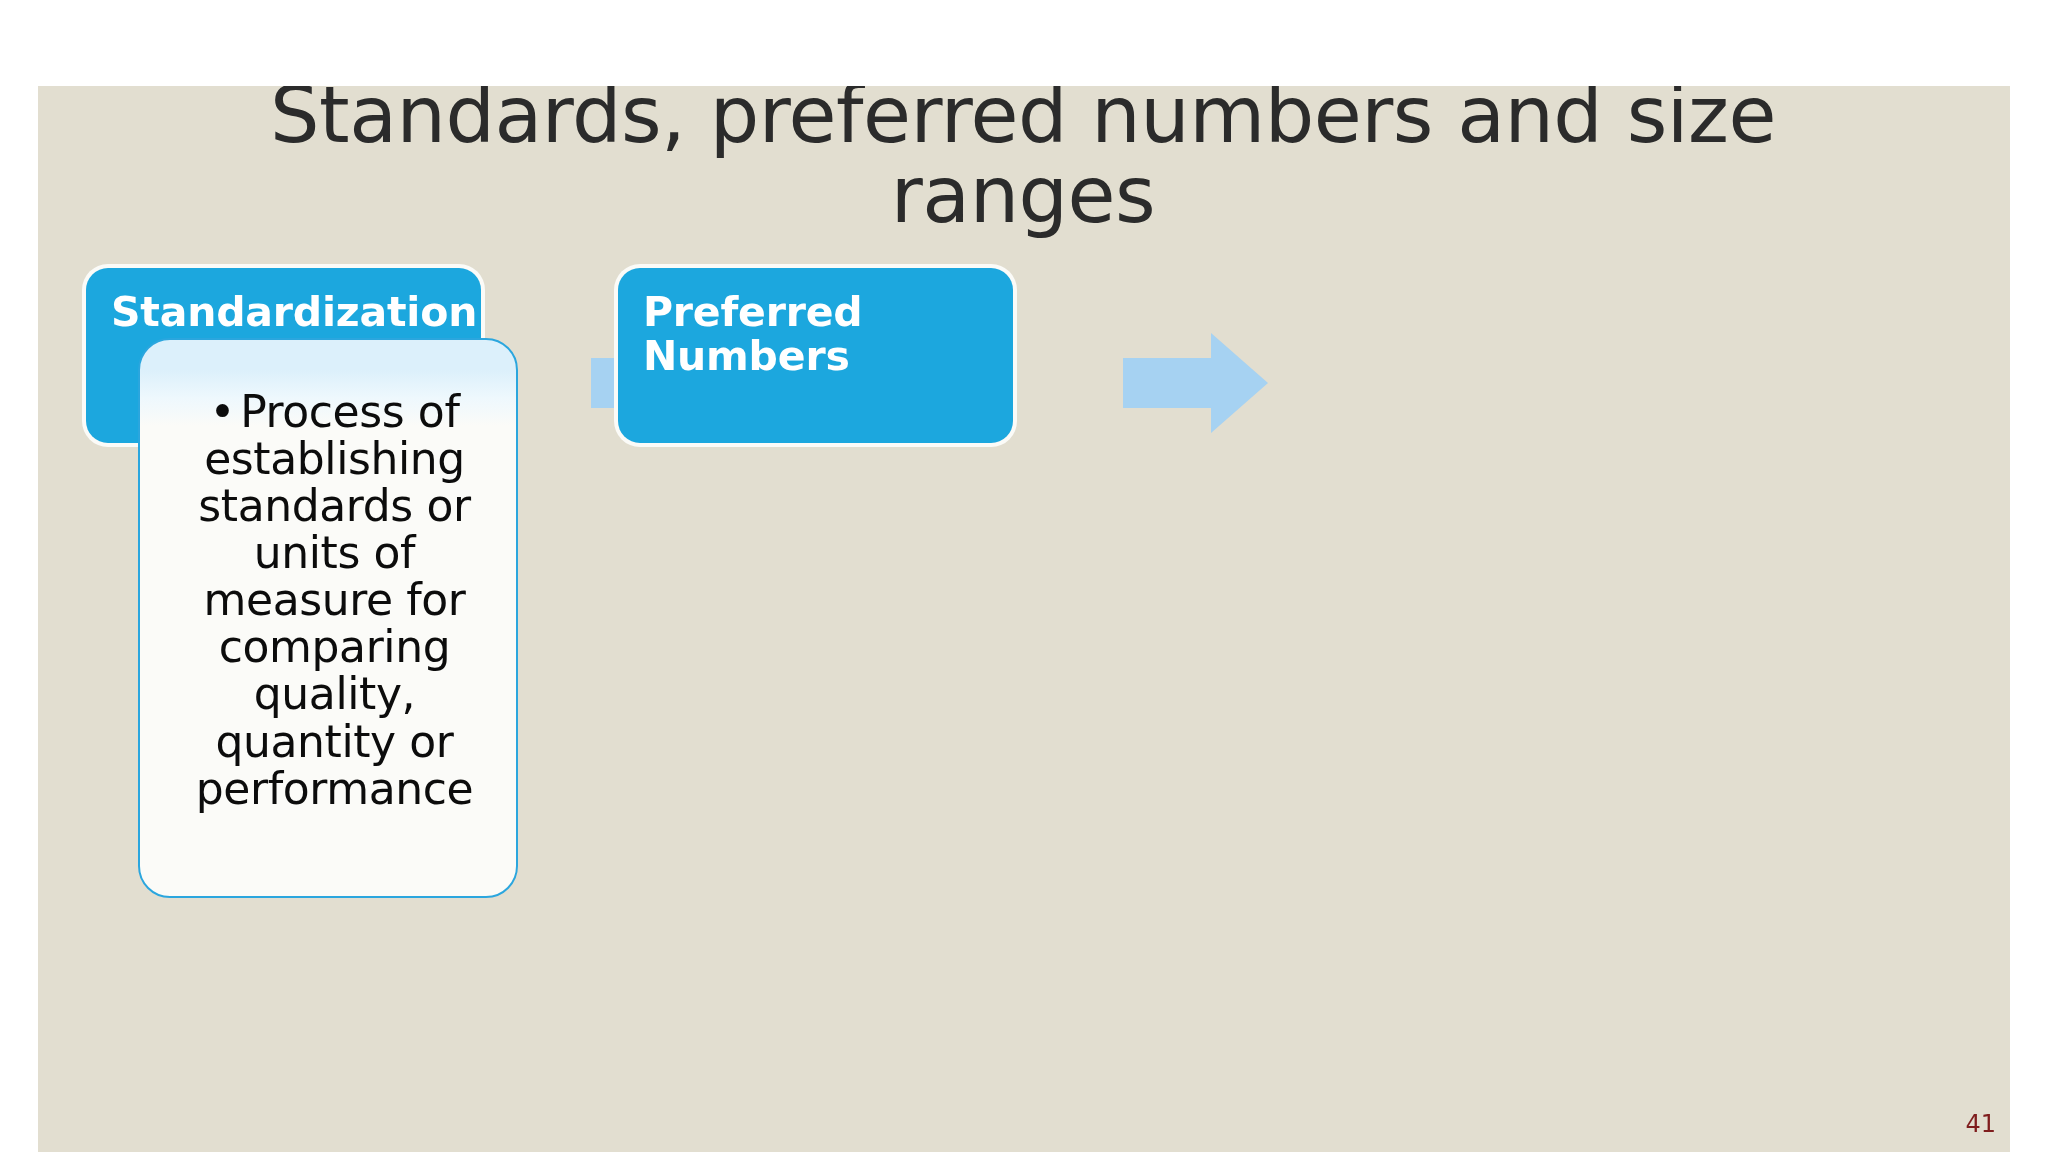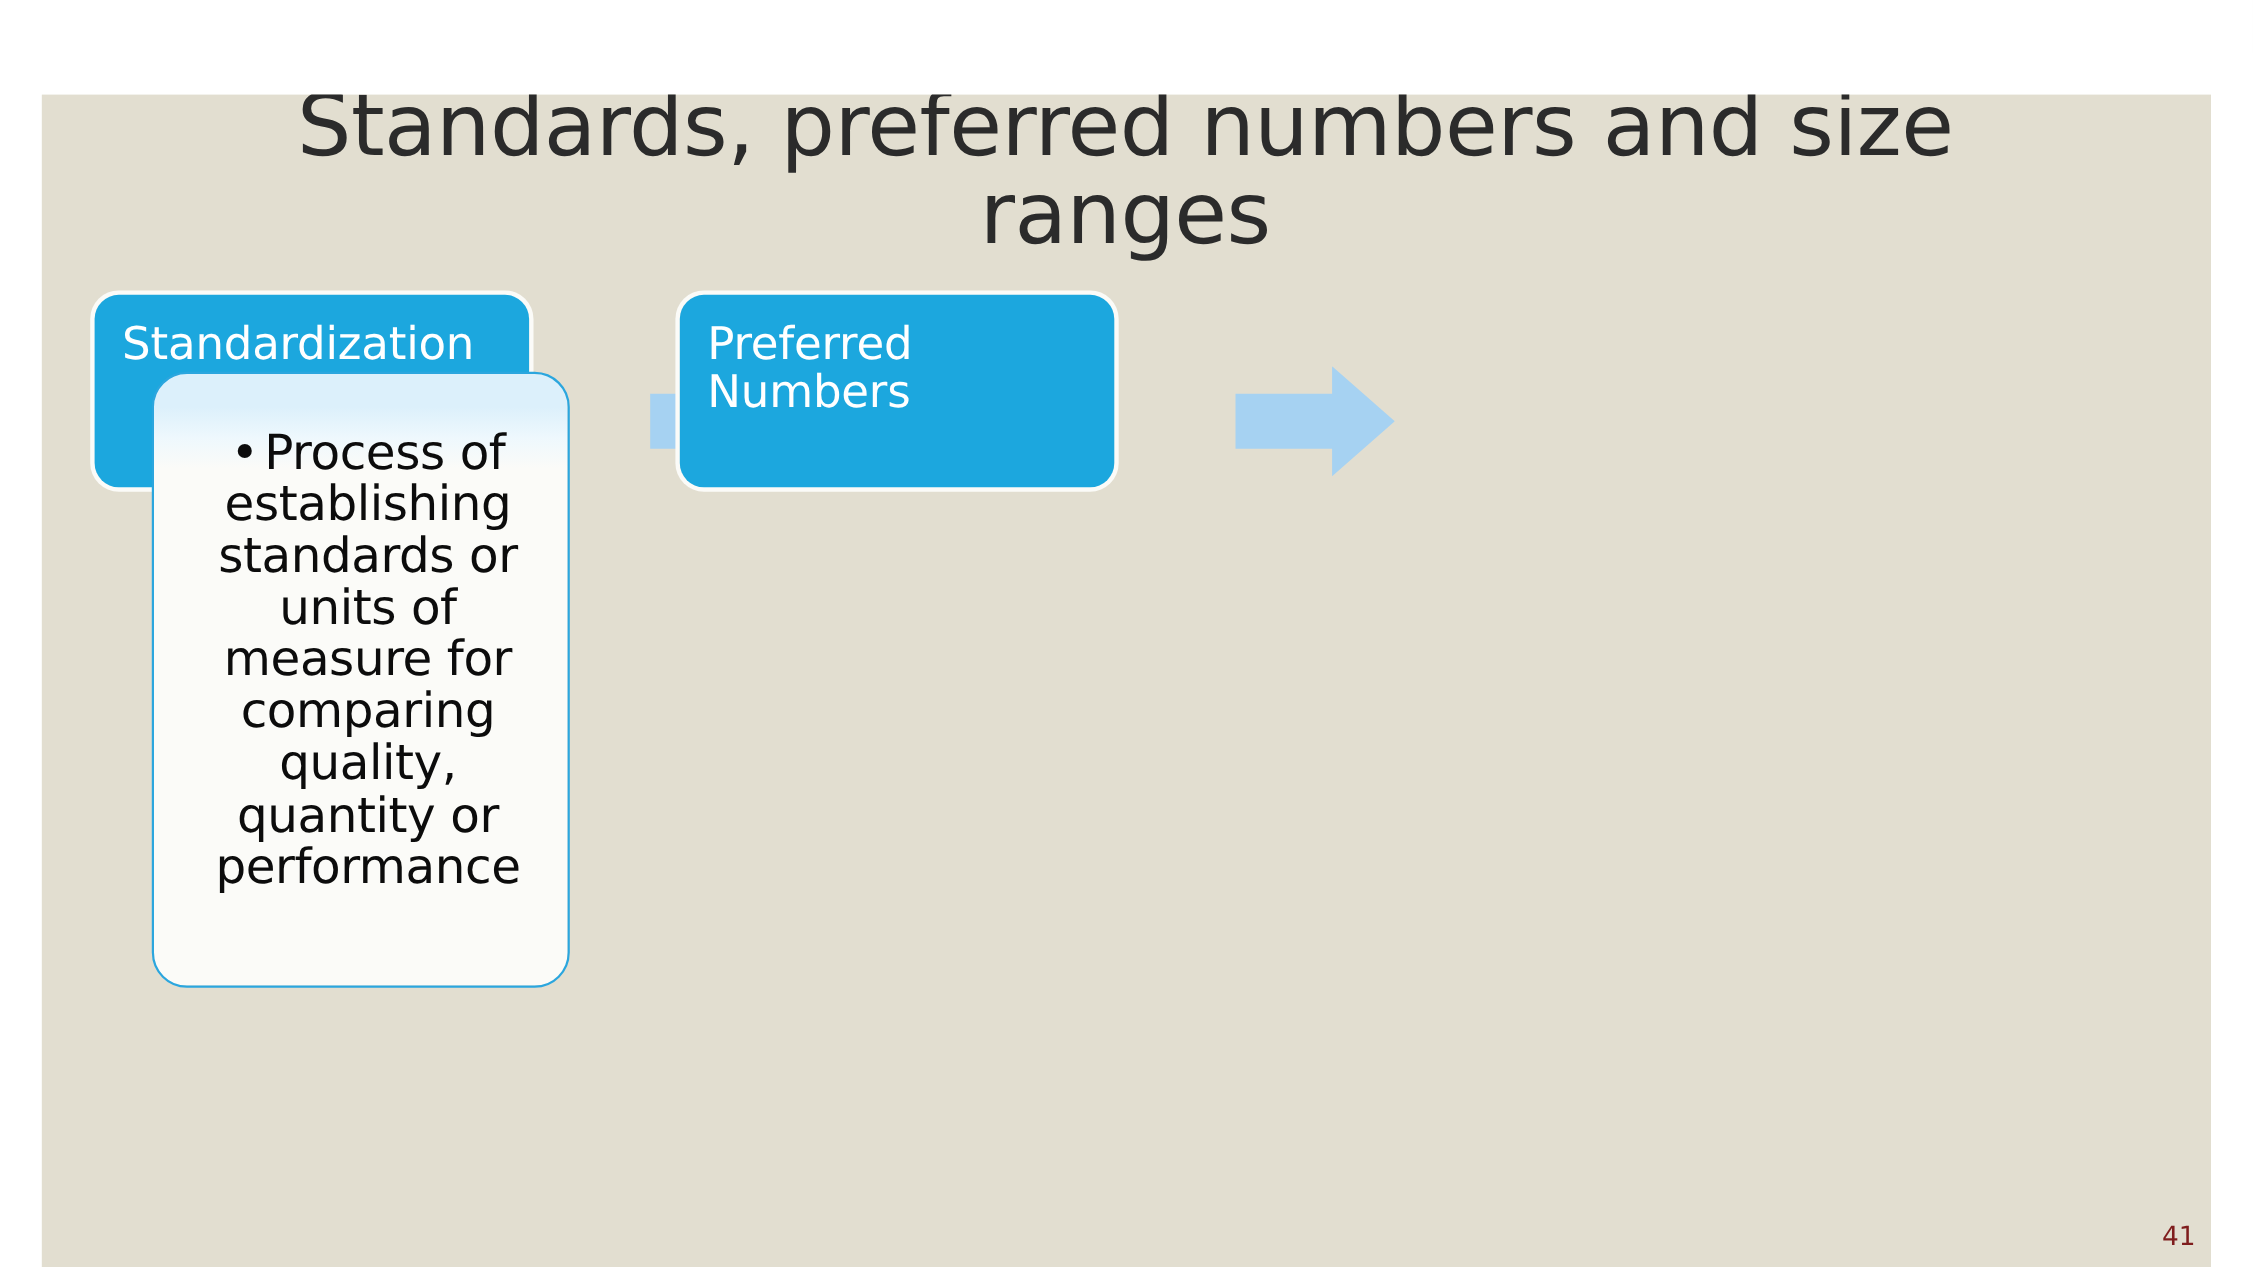--- a/index.html
+++ b/index.html
@@ -71,21 +71,21 @@
     border-radius: 22px;
     box-shadow: 0 0 0 4px #FBFBF8;
     box-sizing: border-box;
     padding: 22px 0 0 25px;
   }
   .blue-box-label {
     font-family: "DejaVu Sans", sans-serif;
     font-size: 41px;
     line-height: 1.08;
     color: #FFFFFF;
-    font-weight: 400;
+    font-weight: 700;
     letter-spacing: -0.2px;
   }
 
   
   .card {
     position: absolute;
     top: 252px;
     left: 92px;
     width: 380px;
     height: 560px;

